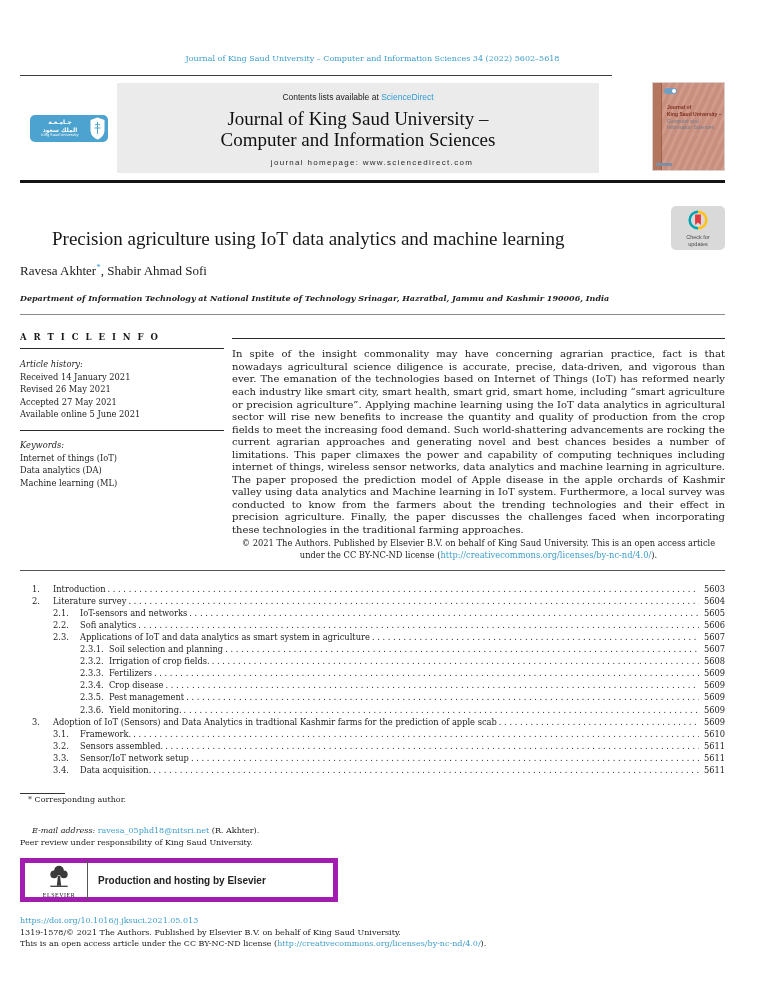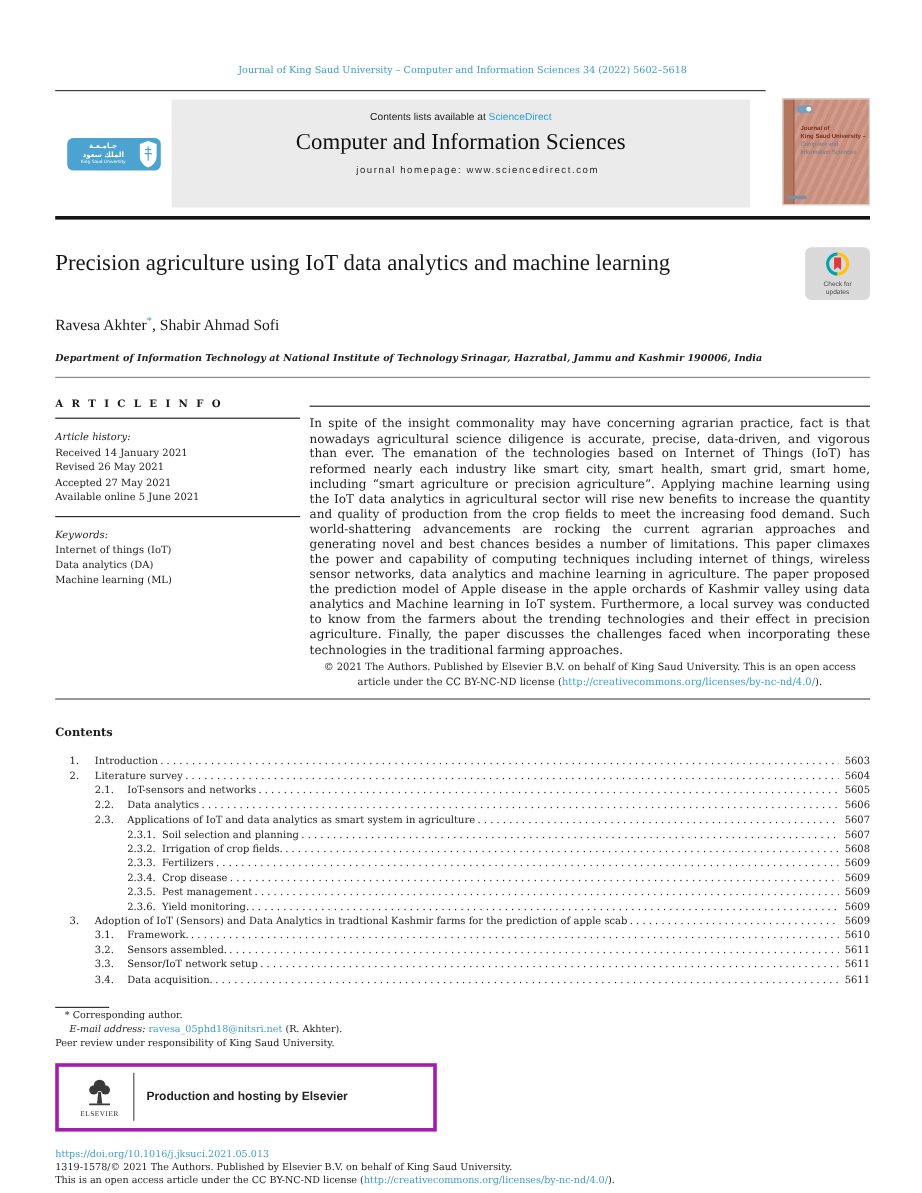--- a/index.html
+++ b/index.html
@@ -1,20 +1,20 @@
 <!DOCTYPE html>
 <html><head>
 <meta charset="utf-8">
 <style>
   * { margin:0; padding:0; box-sizing:border-box; }
   html,body { background:#fff; }
   .page {
     width:768px; height:994px; margin:0 auto; background:#ffffff;
     font-family:"DejaVu Serif", serif; color:#1c1c1c; position:relative;
-    padding:0 43px 0 46px; overflow:hidden;
+    padding:0 43px 0 20px; overflow:hidden;
   }
   a { text-decoration:none; }
   .teal { color:#3f9ecb; }
 
   
   .citation { padding-top:54px; text-align:center; font-size:8px; color:#3f9ecb; }
 
   
   .head-flex { display:flex; margin-top:12px; }
   .head-left { width:592px; }
@@ -38,21 +38,21 @@
   .cover-badge { position:absolute; left:11px; top:5px; width:13px; height:6px; background:#6f9fc4; border-radius:3px; }
   .cover-badge::after { content:""; position:absolute; right:1px; top:1px; width:4px; height:4px; border-radius:50%; background:#fff; }
   .cover-text { position:absolute; left:14px; top:21px; width:56px; font-family:"Liberation Sans", sans-serif; }
   .ct-strong { font-size:5px; font-weight:bold; color:#7c2f1e; line-height:1.35; }
   .ct-light  { font-size:5px; color:#6d7b8a; line-height:1.35; }
   .cover-foot { position:absolute; left:3px; bottom:4px; width:16px; height:3px; background:#7f8fa3; }
 
   .thick-rule { border-top:3.5px solid #141414; margin-top:7px; }
 
   
-  .title-row { display:flex; align-items:flex-start; margin-top:26px; }
+  .title-row { display:flex; align-items:flex-end; margin-top:26px;margin-left:32px; }
   .title-row h1 { flex:1; font-family:"Liberation Serif", serif; font-weight:normal; font-size:19px; color:#171717; }
   .check-badge { width:54px; height:44px; background:#d9d9d9; border-radius:5px; text-align:center; padding-top:4px; margin-top:-3px; cursor:pointer; }
   .cb-text { font-family:"Liberation Sans", sans-serif; font-size:5.5px; color:#4a4a4a; line-height:1.2; white-space:pre-line; }
   .authors { margin-top:12px; font-family:"Liberation Serif", serif; font-size:13px; color:#1a1a1a; }
   .star { color:#3f9ecb; font-size:9px; }
   .affiliation { margin-top:14px; font-size:8px; font-style:italic; color:#222;font-weight:bold; }
   .mid-rule { border-top:1px solid #8a8a8a; margin-top:11px; }
 
   
   .cols { display:flex; margin-top:17px; }
@@ -76,25 +76,25 @@
   .leader { flex:1 1 auto; overflow:hidden; white-space:nowrap; color:#1c1c1c; }
   .toc-page { flex:0 0 auto; width:26px; text-align:right; }
   .lvl1 { padding-left:12px; } .lvl1 .toc-num { width:21px; }
   .lvl2 { padding-left:33px; } .lvl2 .toc-num { width:27px; }
   .lvl3 { padding-left:60px;justify-content:flex-end; } .lvl3 .toc-num { width:29px; }
 
   
   .fn-rule { width:45px; border-top:1px solid #333; margin-top:17px; }
   .fn-line { font-size:8px; line-height:12.4px; color:#1c1c1c; }
   .fn-indent { padding-left:8px; }
-  .fn-indent2 { padding-left:12px; }
+  .fn-indent2 { padding-left:12px;margin-top:18px; }
   .fn-star { color:#1c1c1c; }
 
   
-  .elsevier-box { margin-top:9px; width:318px; height:57px; border:3px solid #a21caf; display:flex; align-items:center; padding:4px 8px; }
+  .elsevier-box { margin-top:9px; width:318px; height:44px; border:5px solid #a21caf; display:flex; align-items:center; padding:4px 8px; }
   .els-logo { width:52px; text-align:center; }
   .els-name { font-family:"Liberation Serif", serif; font-size:6px; letter-spacing:0.5px; color:#222; margin-top:-1px; }
   .els-div { width:1px; height:40px; background:#555; margin:0 10px 0 2px; }
   .els-text { font-family:"Liberation Sans", sans-serif; font-size:10px; font-weight:bold; color:#222; }
 
   
   .footer { margin-top:13px; font-size:8px; line-height:11.3px; }
 </style>
 </head>
 <body>
@@ -118,20 +118,21 @@
               <path d="M7.5 0.5 L14.5 3 V13 C14.5 18 11 21.5 7.5 22.5 C4 21.5 0.5 18 0.5 13 V3 Z" fill="#ffffff"></path>
               <path d="M7.5 5 V17 M5 8 C6 7 9 7 10 8 M4.5 11 H10.5" stroke="#4da3cf" stroke-width="1" fill="none"></path>
             </svg>
           </div>
         </div>
         <div class="mast-box">
           <div class="contents-line">
             <span>Contents lists available at </span><a class="sd-link" href="#">ScienceDirect</a>
           </div>
           <div class="jtitle">
+            <div>Journal of King Saud University –</div>
             <div>Computer and Information Sciences</div>
           </div>
           <div class="homepage">journal homepage: www.sciencedirect.com</div>
         </div>
       </div>
     </div>
     <div class="cover-wrap">
       <div class="cover">
         <div class="cover-strip"></div>
         <div class="cover-badge"></div>
@@ -188,21 +189,20 @@
       <div class="head-rule"></div>
       <p class="abstract">In spite of the insight commonality may have concerning agrarian practice, fact is that nowadays agricultural science diligence is accurate, precise, data-driven, and vigorous than ever. The emanation of the technologies based on Internet of Things (IoT) has reformed nearly each industry like smart city, smart health, smart grid, smart home, including “smart agriculture or precision agriculture”. Applying machine learning using the IoT data analytics in agricultural sector will rise new benefits to increase the quantity and quality of production from the crop fields to meet the increasing food demand. Such world-shattering advancements are rocking the current agrarian approaches and generating novel and best chances besides a number of limitations. This paper climaxes the power and capability of computing techniques including internet of things, wireless sensor networks, data analytics and machine learning in agriculture. The paper proposed the prediction model of Apple disease in the apple orchards of Kashmir valley using data analytics and Machine learning in IoT system. Furthermore, a local survey was conducted to know from the farmers about the trending technologies and their effect in precision agriculture. Finally, the paper discusses the challenges faced when incorporating these technologies in the traditional farming approaches.</p>
       <div class="copyright">
         <span>© 2021 The Authors. Published by Elsevier B.V. on behalf of King Saud University. This is an open access </span><span>article under the CC BY-NC-ND license (</span><a class="teal" href="#">http://creativecommons.org/licenses/by-nc-nd/4.0/</a><span>).</span>
       </div>
     </div>
   </div>
 
   <div class="full-rule"></div>
 
-  <div class="contents-head">Contents</div>
 
   <div class="toc">
     <div class="toc-row lvl1">
         <span class="toc-num">1.</span>
         <span class="toc-label">Introduction</span>
         <span class="leader">. . . . . . . . . . . . . . . . . . . . . . . . . . . . . . . . . . . . . . . . . . . . . . . . . . . . . . . . . . . . . . . . . . . . . . . . . . . . . . . . . . . . . . . . . . . . . . . . . . . . . . . . . . . . . . . . . . . . . . . . . . . . . . . . . . . . . . . . . . . . . . . . . . . . . . . . . . . . . . . . . . . . . . . . . . . . . . . . . . . . . . . . . . . . . . . . . . . . . . . . </span>
         <span class="toc-page">5603</span>
       </div>
     <div class="toc-row lvl1">
         <span class="toc-num">2.</span>
@@ -211,21 +211,21 @@
         <span class="toc-page">5604</span>
       </div>
     <div class="toc-row lvl2">
         <span class="toc-num">2.1.</span>
         <span class="toc-label">IoT-sensors and networks</span>
         <span class="leader">. . . . . . . . . . . . . . . . . . . . . . . . . . . . . . . . . . . . . . . . . . . . . . . . . . . . . . . . . . . . . . . . . . . . . . . . . . . . . . . . . . . . . . . . . . . . . . . . . . . . . . . . . . . . . . . . . . . . . . . . . . . . . . . . . . . . . . . . . . . . . . . . . . . . . . . . . . . . . . . . . . . . . . . . . . . . . . . . . . . . . . . . . . . . . . . . . . . . . . . . </span>
         <span class="toc-page">5605</span>
       </div>
     <div class="toc-row lvl2">
         <span class="toc-num">2.2.</span>
-        <span class="toc-label">Data analytics</span>
+        <span class="toc-label">Sofi analytics</span>
         <span class="leader">. . . . . . . . . . . . . . . . . . . . . . . . . . . . . . . . . . . . . . . . . . . . . . . . . . . . . . . . . . . . . . . . . . . . . . . . . . . . . . . . . . . . . . . . . . . . . . . . . . . . . . . . . . . . . . . . . . . . . . . . . . . . . . . . . . . . . . . . . . . . . . . . . . . . . . . . . . . . . . . . . . . . . . . . . . . . . . . . . . . . . . . . . . . . . . . . . . . . . . . . </span>
         <span class="toc-page">5606</span>
       </div>
     <div class="toc-row lvl2">
         <span class="toc-num">2.3.</span>
         <span class="toc-label">Applications of IoT and data analytics as smart system in agriculture</span>
         <span class="leader">. . . . . . . . . . . . . . . . . . . . . . . . . . . . . . . . . . . . . . . . . . . . . . . . . . . . . . . . . . . . . . . . . . . . . . . . . . . . . . . . . . . . . . . . . . . . . . . . . . . . . . . . . . . . . . . . . . . . . . . . . . . . . . . . . . . . . . . . . . . . . . . . . . . . . . . . . . . . . . . . . . . . . . . . . . . . . . . . . . . . . . . . . . . . . . . . . . . . . . . . </span>
         <span class="toc-page">5607</span>
       </div>
     <div class="toc-row lvl3">

